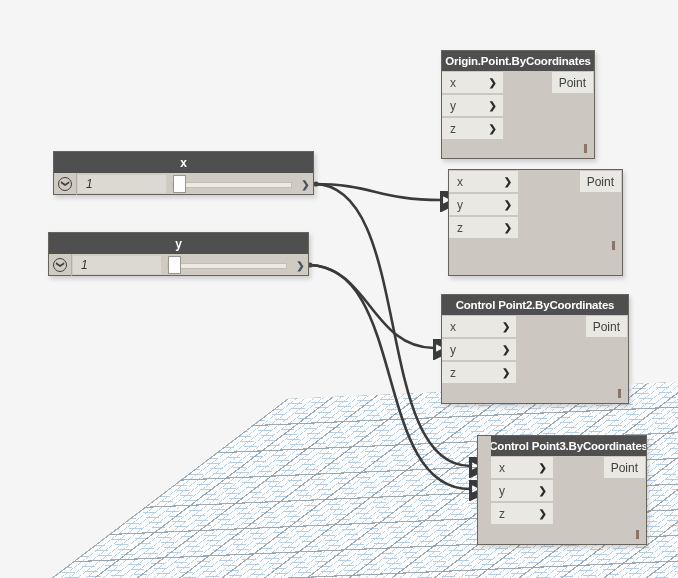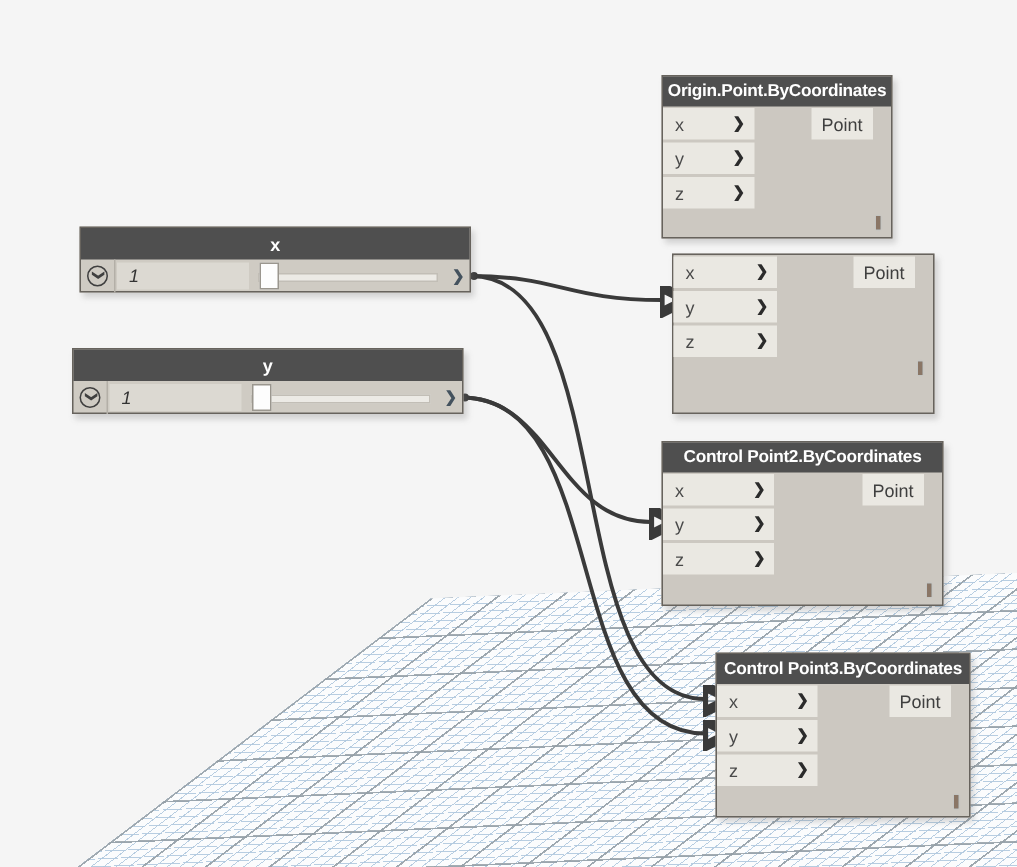--- a/index.html
+++ b/index.html
@@ -40,21 +40,21 @@
   .dnode-body{position:relative; height:calc(100% - 20px);}
   .in-ports{position:absolute; left:0; top:1px; width:40%;}
   .port-row{
     height:21px; margin-bottom:2px; background:#eae8e2;
     display:flex; align-items:center; justify-content:space-between;
     padding:0 6px 0 8px; box-sizing:border-box;
   }
   .port-label{font-size:12px; color:#4a4a4a;}
   .port-arrow{font-size:10px; font-weight:bold; color:#2b2b2b; line-height:1;}
   .out-port{
-    position:absolute; right:12px; top:1px; height:21px; background:#eae8e2;
+    position:absolute; right:1px; top:1px; height:21px; background:#eae8e2;
     display:flex; align-items:center; padding:0 7px;
     font-size:12px; color:#3f3f3f;
   }
   .grip{
     position:absolute; right:7px; bottom:5px; width:3px; height:9px;
     background:#8a7666; box-shadow:0 0 1px #9fb8c8;
   }
   
   .slider{
     position:absolute; z-index:2;
@@ -186,21 +186,21 @@
           <span class="port-arrow">❯</span>
         </div>
       </div>
       <div class="out-port">
         <span>Point</span>
       </div>
       <div class="grip"></div>
     </div>
   </div>
 
-  <div class="dnode" style="left:477px; top:435px; width:170px; height:110px;">
+  <div class="dnode" style="left:477px; top:435px; width:170px; height:110px;padding-left:13px;">
     <div class="dnode-header">Control Point3.ByCoordinates</div>
     <div class="dnode-body">
       <div class="in-ports">
         <div class="port-row">
           <span class="port-label">x</span>
           <span class="port-arrow">❯</span>
         </div>
         <div class="port-row">
           <span class="port-label">y</span>
           <span class="port-arrow">❯</span>

